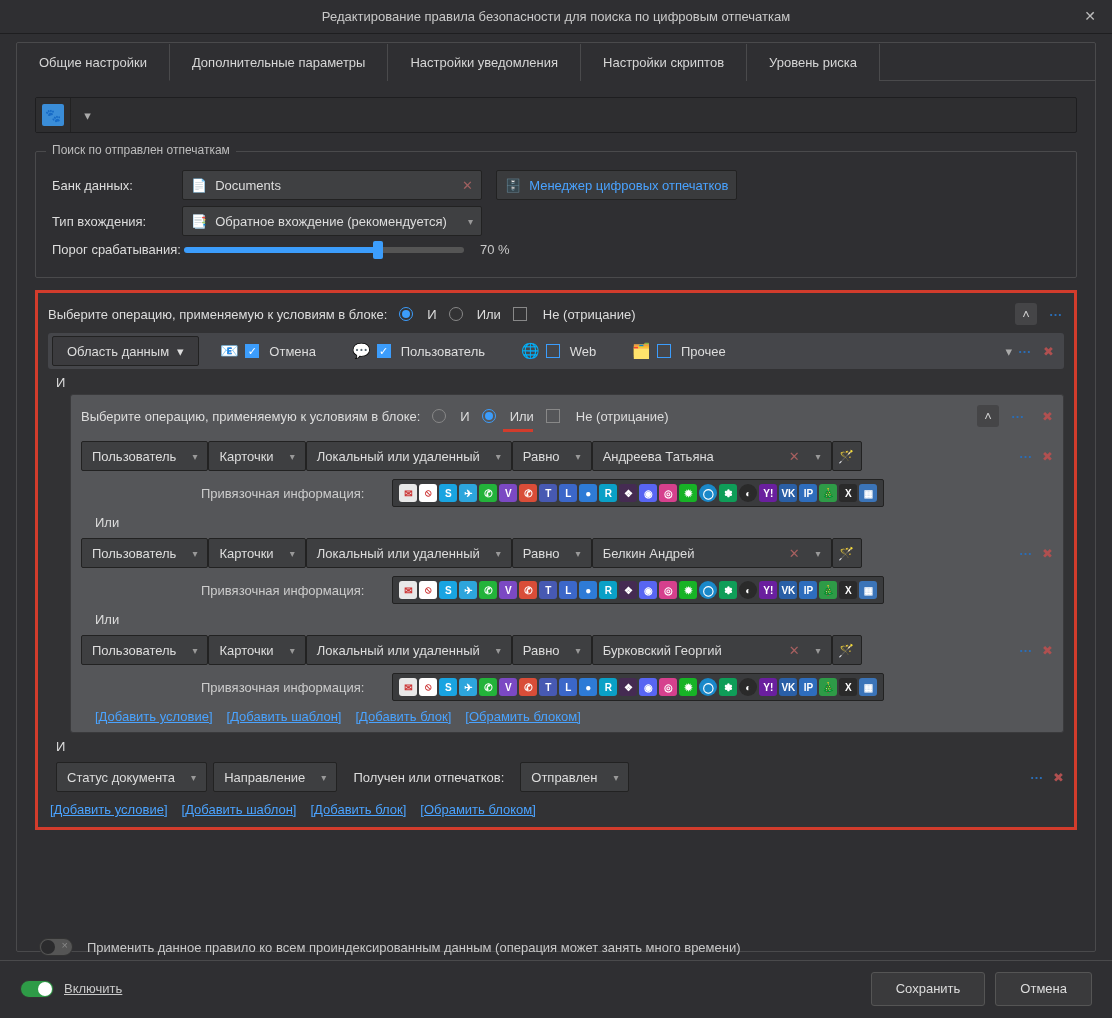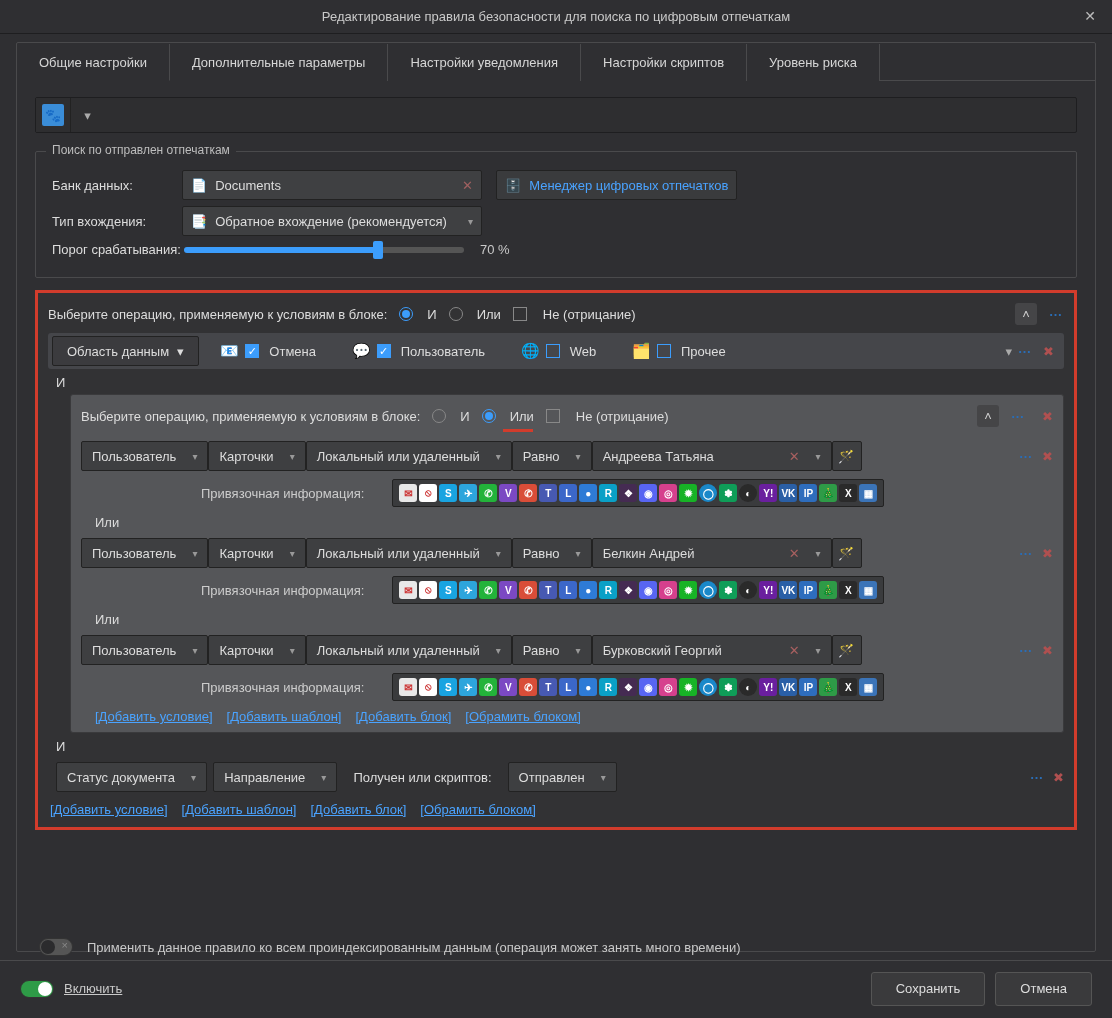--- a/index.html
+++ b/index.html
@@ -493,21 +493,21 @@
         <div class="row2">
           <div class="dd">
               <span>Статус документа</span>
               <span class="caret"></span>
             </div>
           <div class="dd">
               <span>Направление</span>
               <span class="caret"></span>
             </div>
           <div class="dd" style="background:transparent;border:none;">
-              <span>Получен или скриптов:</span>
+              <span>Получен или отпечатков:</span>
             </div>
           <div class="dd">
               <span>Отправлен</span>
               <span class="caret"></span>
             </div>
           <div class="cond-tail" style="margin-left:auto">
               <span class="dots">⋯</span>
               <span class="delx">✖</span>
             </div>
         </div>

